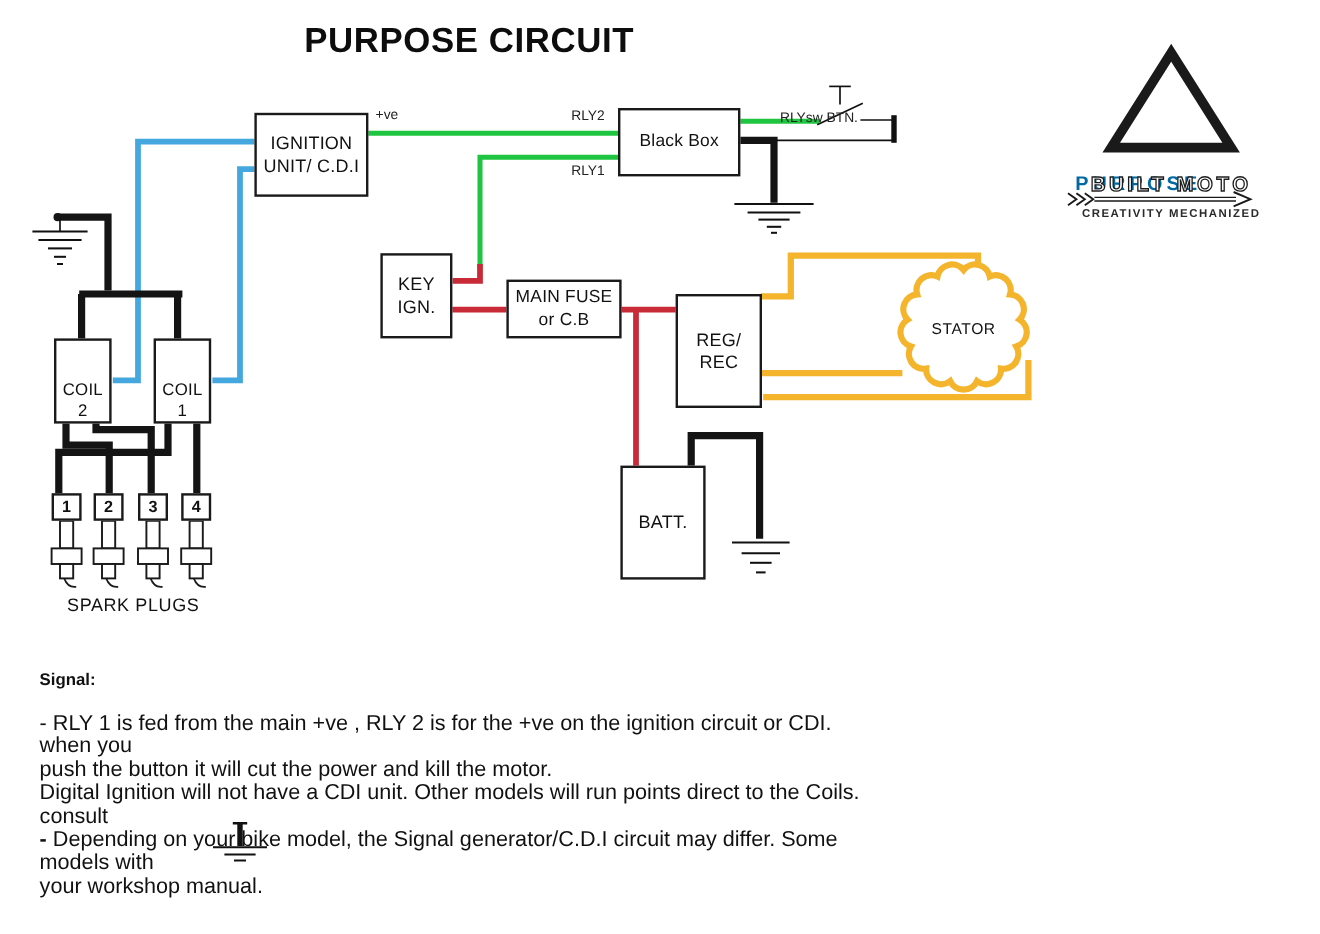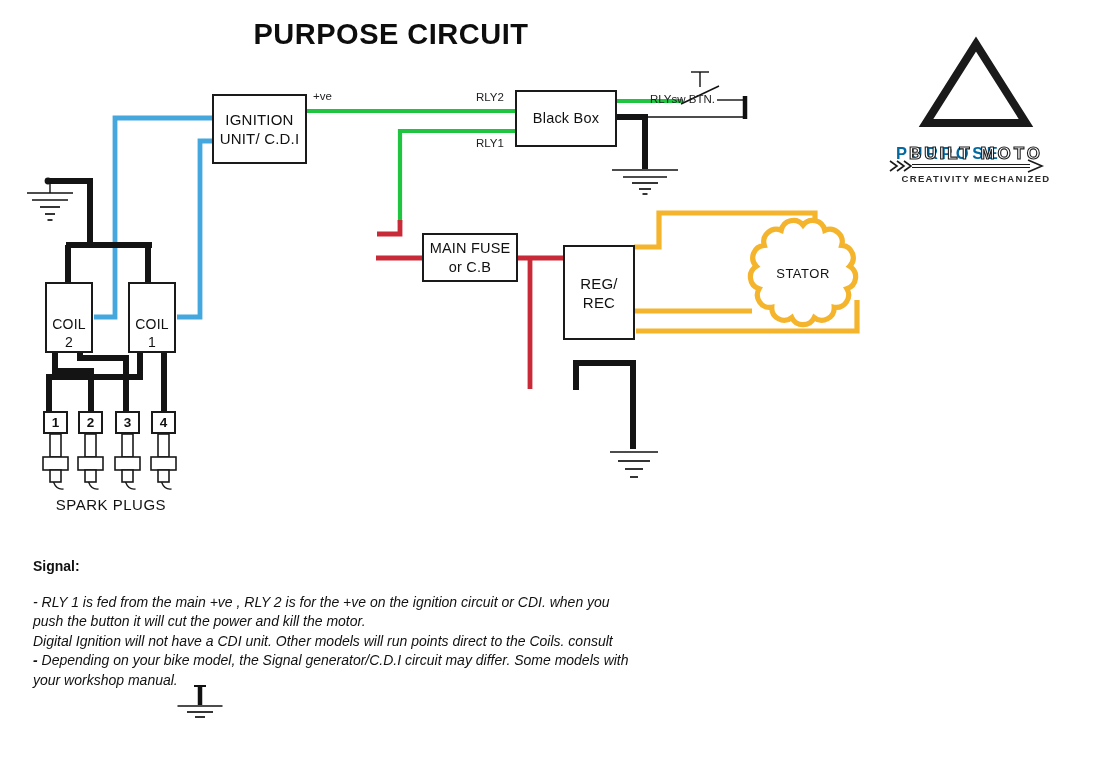--- a/index.html
+++ b/index.html
@@ -15,21 +15,21 @@
         font-size:13.5px;font-weight:600;}
   .wlabel{position:absolute;font-size:11.5px;color:#222;z-index:2;white-space:nowrap;}
   #page-title{position:absolute;left:246px;top:18px;width:290px;text-align:center;
         font-size:29px;font-weight:700;letter-spacing:0.5px;color:#0d0d0d;z-index:2;}
   #stator-label{position:absolute;left:758px;top:266px;width:90px;text-align:center;
         font-size:13px;letter-spacing:0.5px;z-index:2;}
   #spark-plugs-label{position:absolute;left:49px;top:496px;width:124px;text-align:center;
         font-size:15px;letter-spacing:0.5px;z-index:2;}
   #notes{position:absolute;left:33px;top:558px;width:700px;z-index:2;}
   #notes-heading{font-size:14px;font-weight:700;margin:0 0 19px 0;}
-  .note-line{font-size:14px;line-height:19.4px;color:#111;font-style:italic;}
+  .note-line{font-size:18px;line-height:19.4px;color:#111;}
   .bold-dash{font-weight:700;}
   #logo-line1{position:absolute;left:896px;top:144px;width:160px;text-align:left;
         font-size:16.5px;font-weight:800;letter-spacing:3.5px;color:#0369a1;z-index:2;}
   #logo-line2{position:absolute;left:886px;top:144px;width:180px;text-align:center;
         font-size:17px;font-weight:700;letter-spacing:3px;color:#fff;
         -webkit-text-stroke:1.1px #1a1a1a;z-index:2;}
   #logo-tagline{position:absolute;left:886px;top:173px;width:180px;text-align:center;
         font-size:9.5px;font-weight:600;letter-spacing:1.3px;color:#2a2a2a;z-index:2;}
 </style>
 </head>
@@ -156,31 +156,38 @@
 
   <div class="dbox" style="left:212px;top:94px;width:95px;height:70px;">
     <div>IGNITION</div>
     <div>UNIT/ C.D.I</div>
   </div>
 
   <div class="dbox" style="left:515px;top:90px;width:102px;height:57px;font-size:14.5px;">
     <div>Black Box</div>
   </div>
 
+  <div class="dbox" style="left:317px;top:211px;width:60px;height:71px;">
+    <div>KEY</div>
+    <div>IGN.</div>
+  </div>
 
   <div class="dbox" style="left:422px;top:233px;width:96px;height:49px;font-size:14.5px;">
     <div>MAIN FUSE</div>
     <div>or C.B</div>
   </div>
 
   <div class="dbox" style="left:563px;top:245px;width:72px;height:95px;">
     <div>REG/</div>
     <div>REC</div>
   </div>
 
+  <div class="dbox" style="left:517px;top:388px;width:71px;height:95px;">
+    <div>BATT.</div>
+  </div>
 
   <div class="dbox small" style="left:45px;top:282px;width:48px;height:71px;">
     <div>COIL</div>
     <div>2</div>
   </div>
 
   <div class="dbox small" style="left:128px;top:282px;width:48px;height:71px;">
     <div>COIL</div>
     <div>1</div>
   </div>

